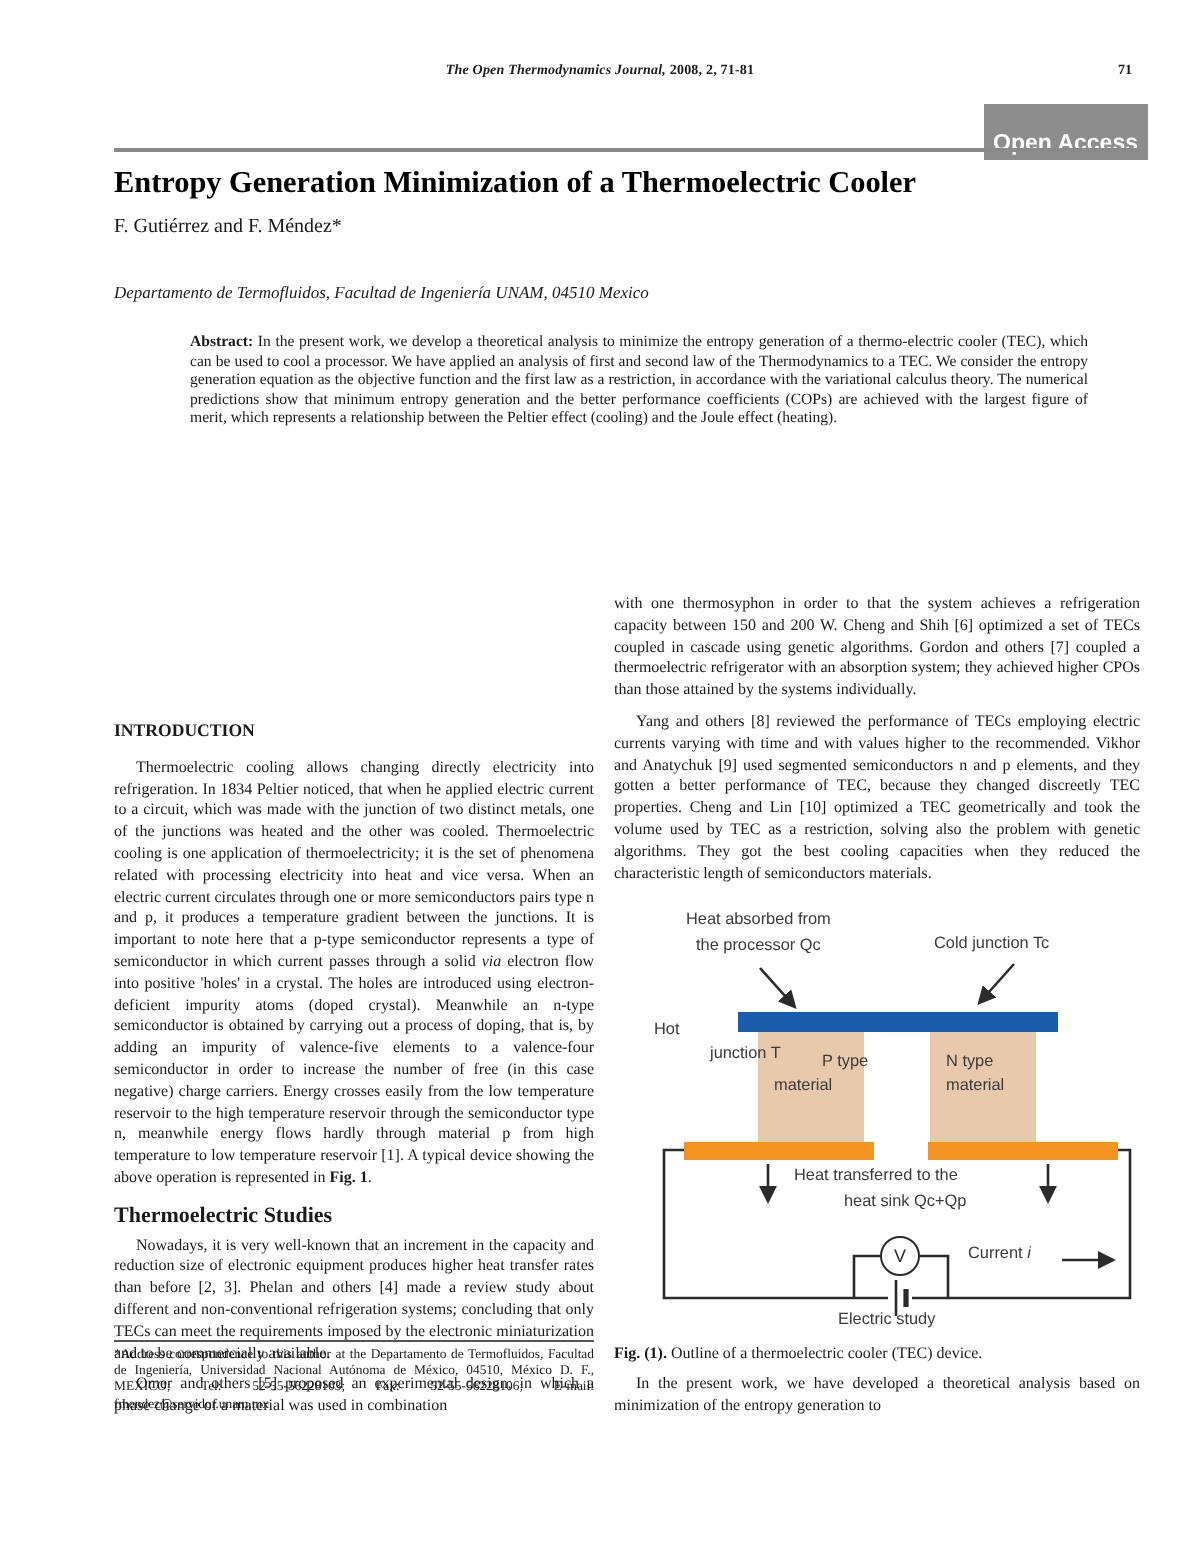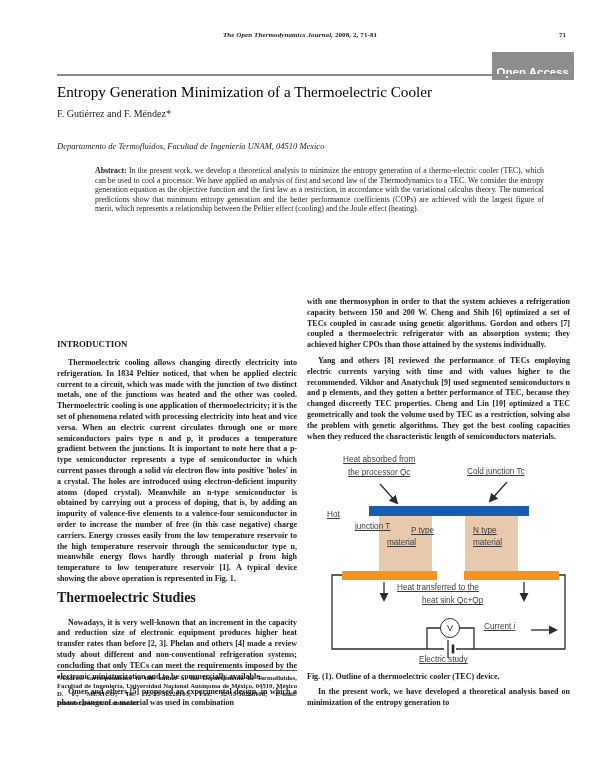--- a/index.html
+++ b/index.html
@@ -13,45 +13,45 @@
   .rh-rest{font-weight:bold;}
   .rh-page{position:absolute;top:31px;right:34px;font-size:7px;font-weight:bold;}
 
   .badge{position:absolute;top:52px;right:26px;background:#8d8d8d;color:#fff;
          font-family:"Liberation Sans",sans-serif;font-weight:bold;font-size:11.5px;
          padding:14px 5px 2px;}
 
   .head-rule{position:absolute;top:74px;left:57px;width:513px;height:2px;background:#8a8a8a;}
 
   .title{position:absolute;top:83px;left:57px;width:513px;margin:0;
-         font-size:15.2px;font-weight:normal;color:#000;}
+         font-size:15.2px;font-weight:bold;color:#000;}
   .authors{position:absolute;top:108px;left:57px;font-size:10px;}
   .affiliation{position:absolute;top:141px;left:57px;font-size:8.5px;font-style:italic;}
 
   .abstract{position:absolute;top:166px;left:95px;width:449px;
             font-size:7.8px;line-height:9.6px;text-align:justify;}
 
   .cols{position:absolute;top:242px;left:57px;width:513px;height:472px;display:flex;gap:10px;
         font-size:8px;line-height:10.8px;text-align:justify;align-items:flex-end;}
   .col-left{width:240px;position:relative;}
   .col-right{width:263px;}
   h2.section{font-size:8.8px;margin:0 0 8px 0;text-align:left;}
-  h3.subsection{font-size:14px;margin:8px 0 14px 0;text-align:left;}
-  .cols p{margin:0 0 5px 0;font-weight:bold;}
+  h3.subsection{font-size:11px;margin:8px 0 4px 0;text-align:left;}
+  .cols p{margin:0 0 5px 0;}
   .indent{text-indent:11px;}
 
   .footnote{position:absolute;bottom:2px;left:0;width:100%;
             font-size:6.7px;line-height:8.3px;text-align:justify;}
   .fn-rule{height:1px;background:#555;margin-bottom:3px;}
 
   
   .figure{position:relative;width:263px;height:216px;margin:12px 0 2px 0;
           font-family:"Liberation Sans",sans-serif;color:#3a3a3a;}
   .figure svg{position:absolute;left:0;top:0;}
-  .fig-label{position:absolute;font-size:8.2px;line-height:10px;white-space:nowrap;text-decoration:underline;}
+  .fig-label{position:absolute;font-size:8.2px;line-height:10px;white-space:nowrap;}
   .vmeter{position:absolute;left:133px;top:164px;width:18px;height:18px;border:1.2px solid #2b2b2b;
           border-radius:50%;background:#fff;text-align:center;line-height:18px;font-size:9px;
           color:#2b2b2b;}
   .caption{font-size:8px;line-height:10px;text-align:left;margin:4px 0 7px 0;}
 
   .footer{position:absolute;top:722px;left:256px;display:flex;gap:22px;
           font-size:7.2px;font-weight:bold;}
 </style>
 </head>
 <body>

